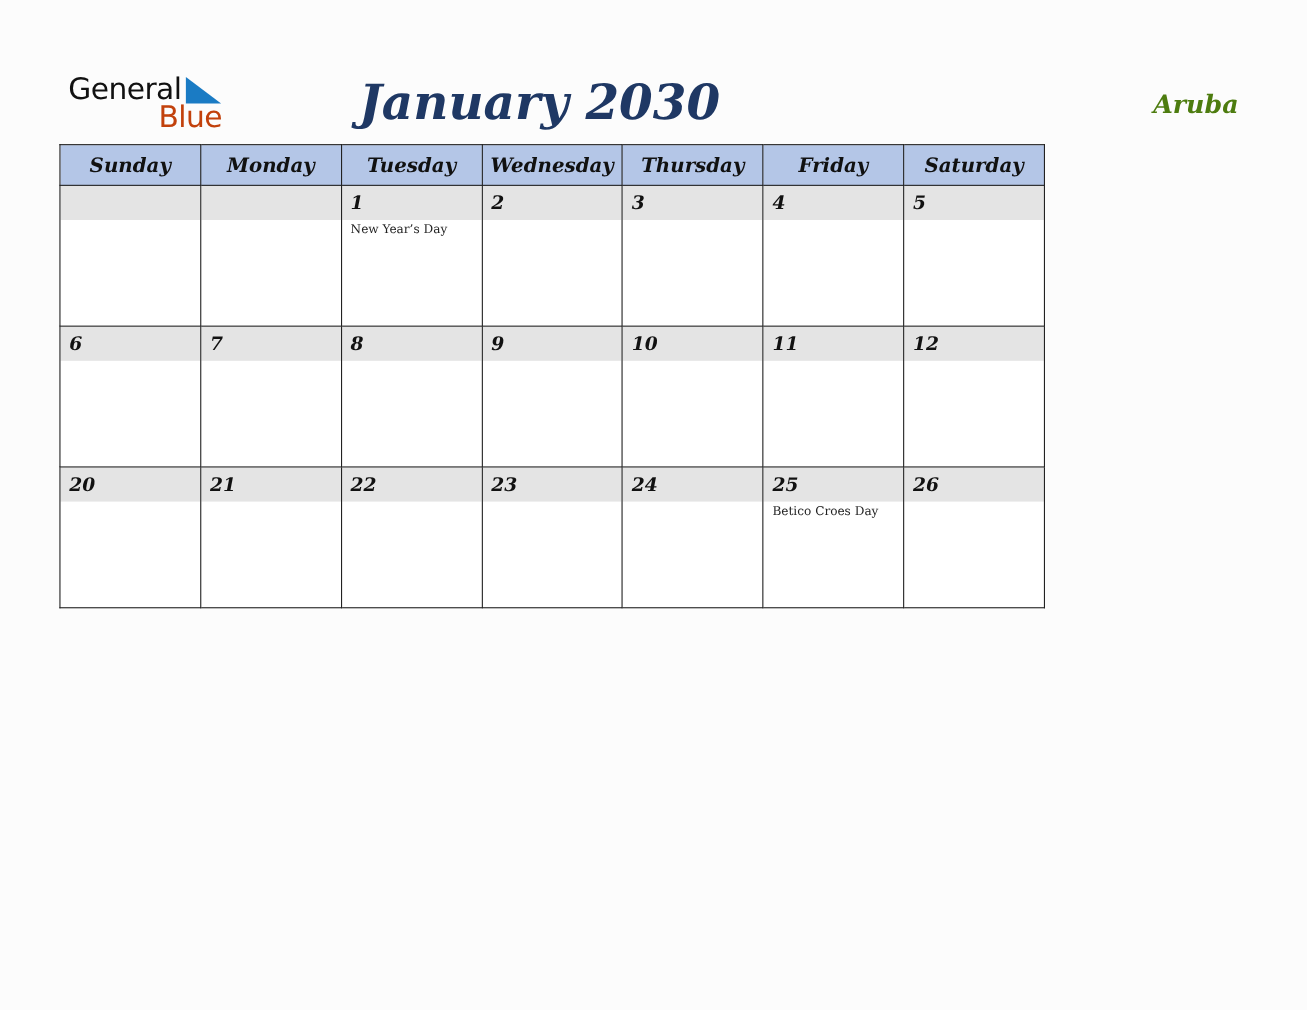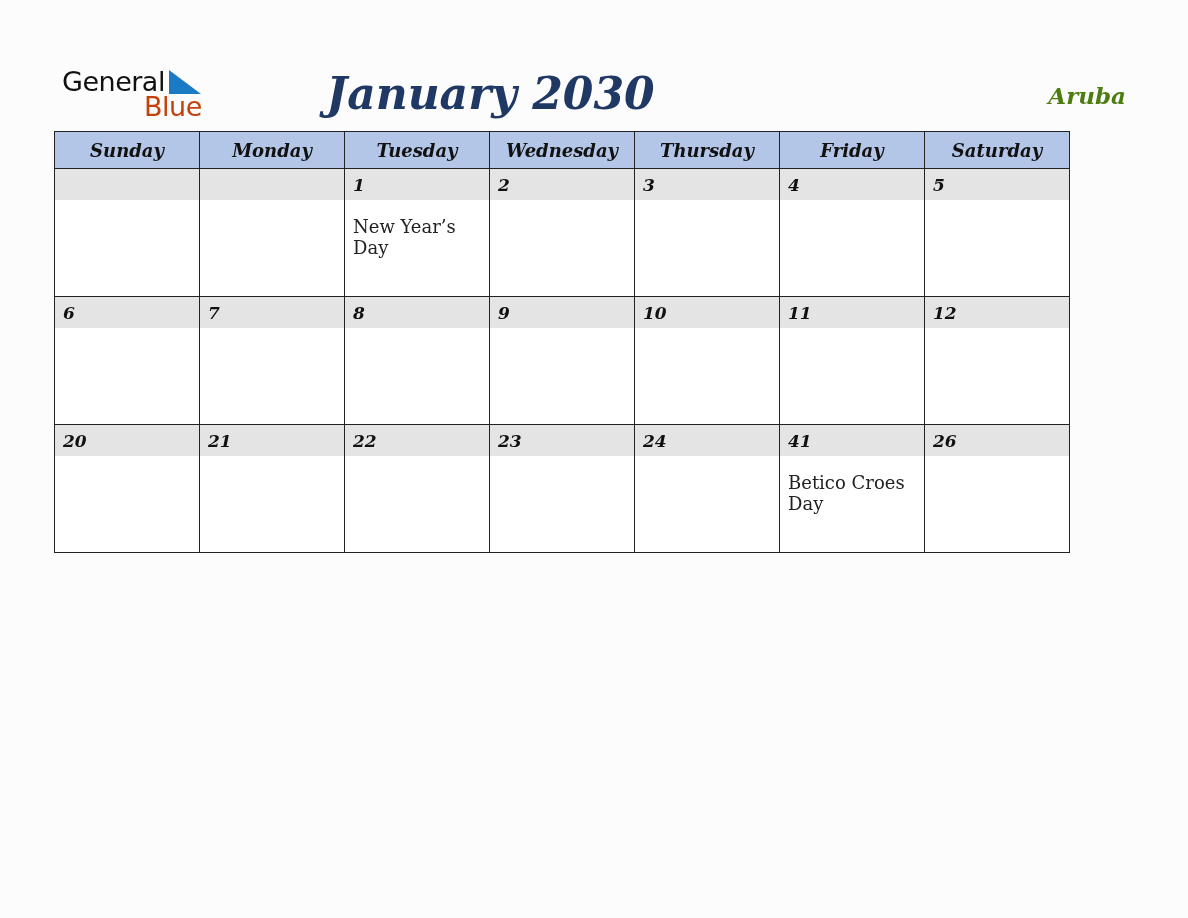--- a/index.html
+++ b/index.html
@@ -2,25 +2,25 @@
 <html><head>
 <meta charset="utf-8">
 <style>
   body { margin:0; background:#fcfcfc; width:1188px; height:918px; position:relative; overflow:hidden; font-family:"DejaVu Serif", serif; }
   .logo { position:absolute; left:62px; top:66px; }
   .logo .g { font-family:"DejaVu Sans", sans-serif; font-size:27px; color:#111; position:absolute; left:0; top:0; letter-spacing:-0.5px; white-space:nowrap; }
   .logo .b { font-family:"DejaVu Sans", sans-serif; font-size:27px; color:#c2410c; position:absolute; left:82px; top:25px; letter-spacing:-0.5px; }
   .logo .tri { position:absolute; left:107px; top:4px; width:0; height:0; border-left:32px solid transparent; border-bottom:24px solid #1a7bc4; transform:scaleX(-1); }
   .title { position:absolute; left:0; width:981px; top:68px; text-align:center; font-family:"DejaVu Serif", serif; font-style:italic; font-weight:bold; font-size:44px; color:#1f3864; }
   .country { position:absolute; right:62px; top:82px; font-family:"DejaVu Serif", serif; font-style:italic; font-weight:bold; font-size:23px; color:#4d7c0f;text-align:center; }
-  table { position:absolute; left:54px; top:131px; width:1016px; border-collapse:collapse; table-layout:fixed; }
+  table { position:absolute; left:54px; top:131px; width:896px; border-collapse:collapse; table-layout:fixed; }
   th { background:#b4c6e7; height:36px; border:1px solid #222; font-family:"DejaVu Serif", serif; font-style:italic; font-weight:bold; font-size:18px; color:#111; padding:0; }
   td { border:1px solid #222; height:127px; vertical-align:top; padding:0; background:#fff; }
   .dh { background:#e4e4e4; height:31px; box-sizing:border-box; padding:6px 0 0 8px; font-style:italic; font-weight:bold; font-size:17px; color:#111; }
-  .ev { font-size:18px; color:#222; padding:16px 0 0 8px; }
+  .ev { font-size:11px; color:#222; padding:2px 0 0 8px; }
 </style>
 </head>
 <body>
 
 <div class="logo">
   <span class="g">General</span>
   <span class="tri"></span>
   <span class="b">Blue</span>
 </div>
 <div class="title">January 2030</div>
@@ -96,21 +96,21 @@
         <td>
           <div class="dh">22</div>
         </td>
         <td>
           <div class="dh">23</div>
         </td>
         <td>
           <div class="dh">24</div>
         </td>
         <td>
-          <div class="dh">41</div>
+          <div class="dh">25</div>
           <div class="ev">Betico Croes Day</div>
         </td>
         <td>
           <div class="dh">26</div>
         </td>
       </tr>
     </tbody>
 </table>
 
 </body></html>

